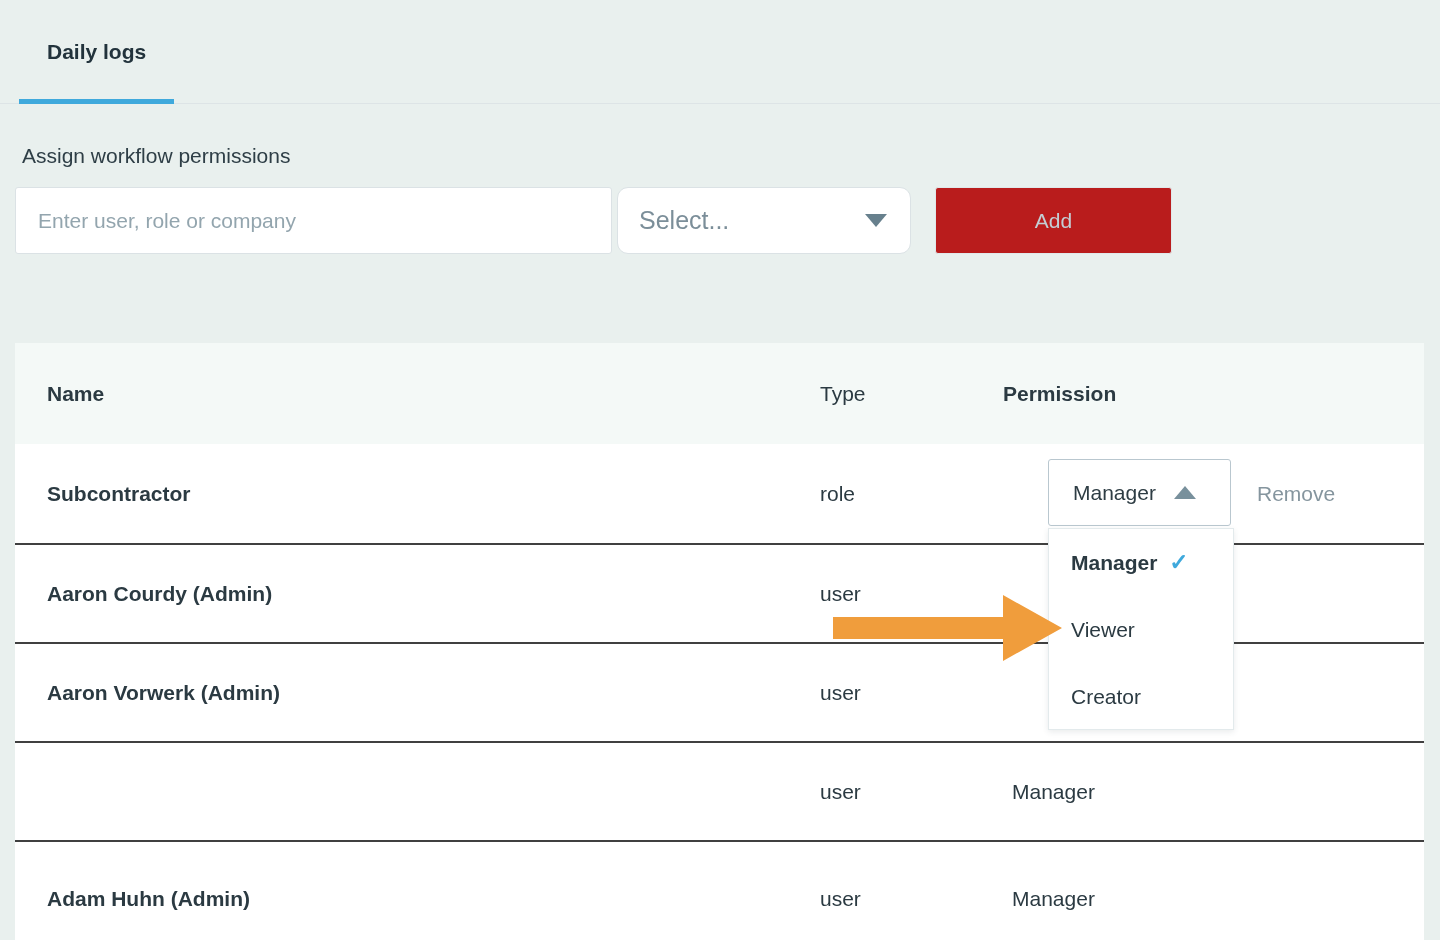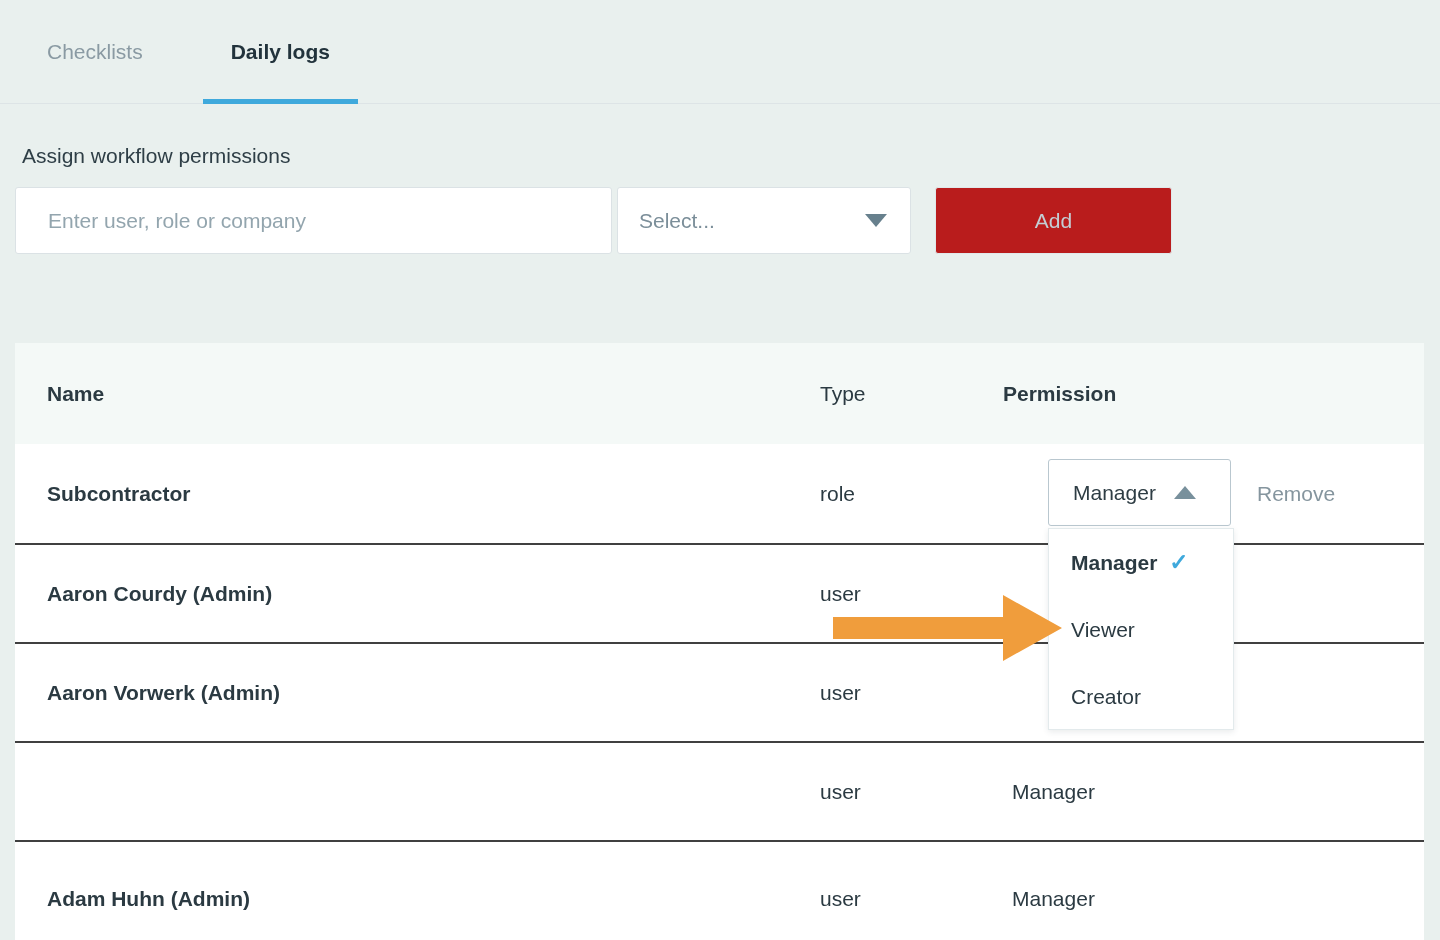--- a/index.html
+++ b/index.html
@@ -38,34 +38,34 @@
   .assign-title {
     margin:40px 0 19px 22px;
     font-size:21px;
     color:#2e3e46;
   }
   .formrow { display:flex; margin-left:15px; }
   .user-input {
     width:597px; height:67px;
     background:#fff;
     border:1px solid #dbe2e5; border-radius:3px;
-    padding-left:32px;
+    padding-left:22px;
     font-size:21px; color:#3a4a52;
     font-family:"Liberation Sans", sans-serif;
     margin-right:5px;
     outline:none;
   }
   .user-input::placeholder { color:#93a5ae; opacity:1; }
   .select-box {
     width:294px; height:67px;
     background:#fff;
-    border:1px solid #dbe2e5; border-radius:3px;
+    border:1px solid #dbe2e5; border-radius:11px;
     display:flex; align-items:center; justify-content:space-between;
     padding:0 23px 0 21px;
-    font-size:21px; color:#7b8e99;
+    font-size:25px; color:#7b8e99;
     margin-right:24px;
     cursor:pointer;
   }
   .caret-down {
     width:0; height:0;
     border-left:11px solid transparent;
     border-right:11px solid transparent;
     border-top:13px solid #67808d;
   }
   .caret-up {
@@ -157,21 +157,20 @@
     position:absolute;
     left:830px; top:590px;
     z-index:20;
     pointer-events:none;
   }
 </style>
 </head>
 <body>
 
 <div class="tabbar">
-  <div class="tab">Checklists</div>
   <div class="tab active">Daily logs</div>
 </div>
 
 <div class="assign-title">Assign workflow permissions</div>
 
 <div class="formrow">
   <input class="user-input" type="text" placeholder="Enter user, role or company" style="">
   <div class="select-box">
     <span>Select...</span>
     <span class="caret-down"></span>

